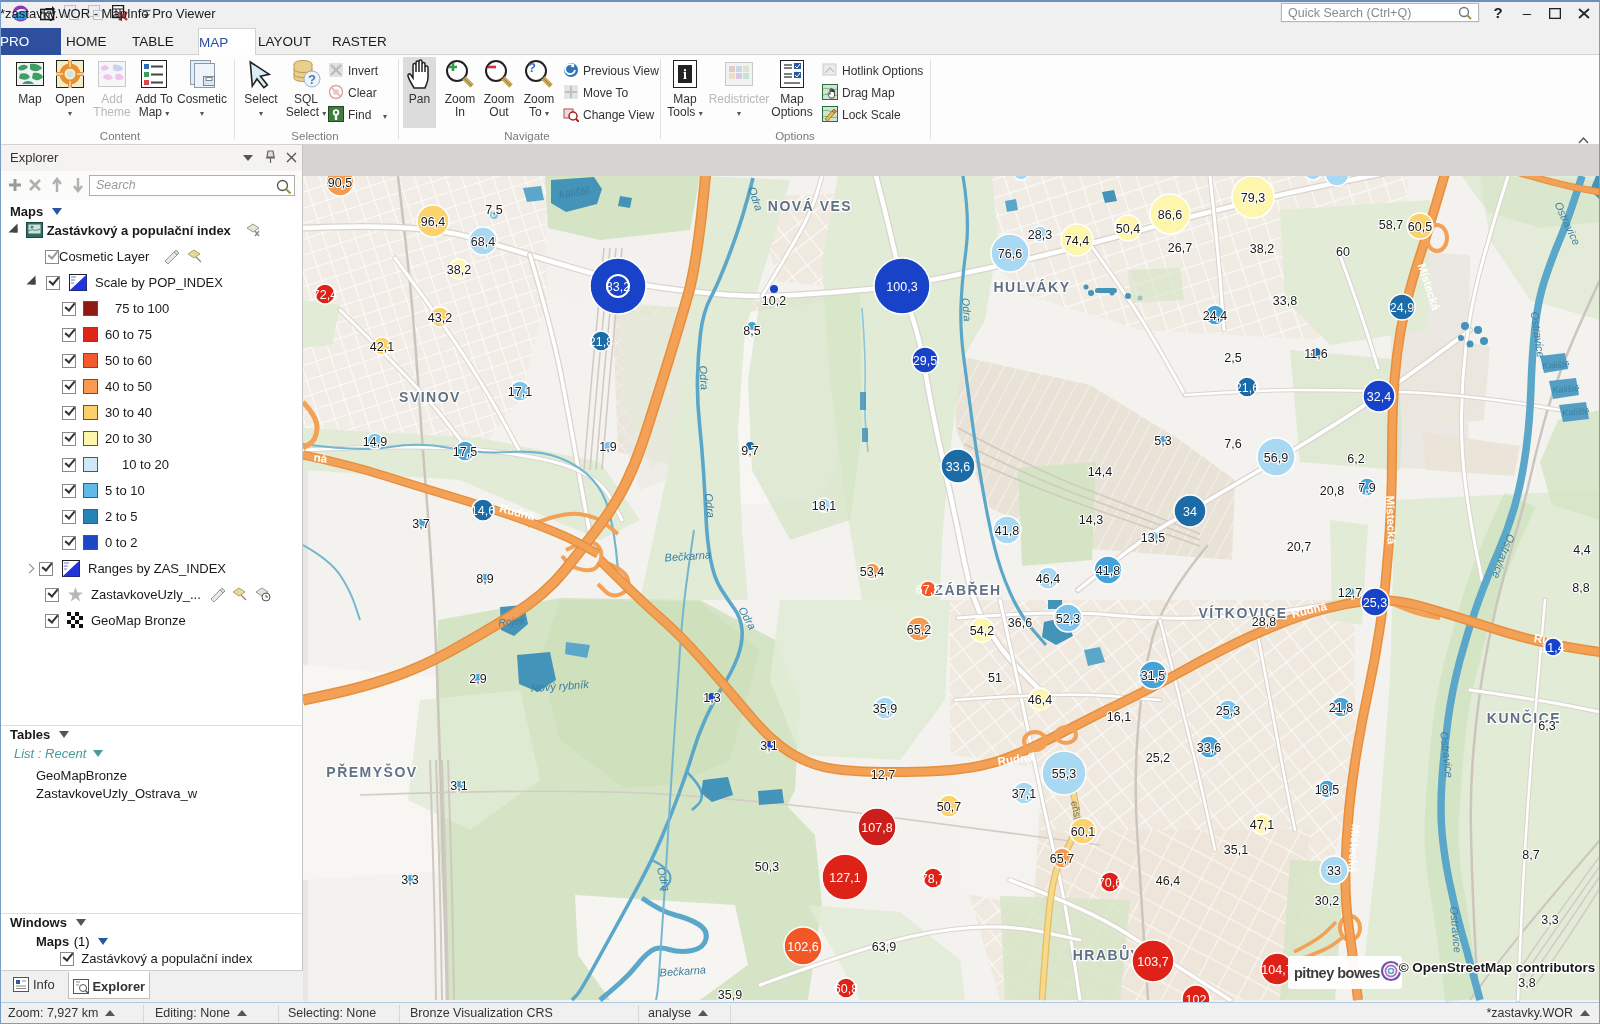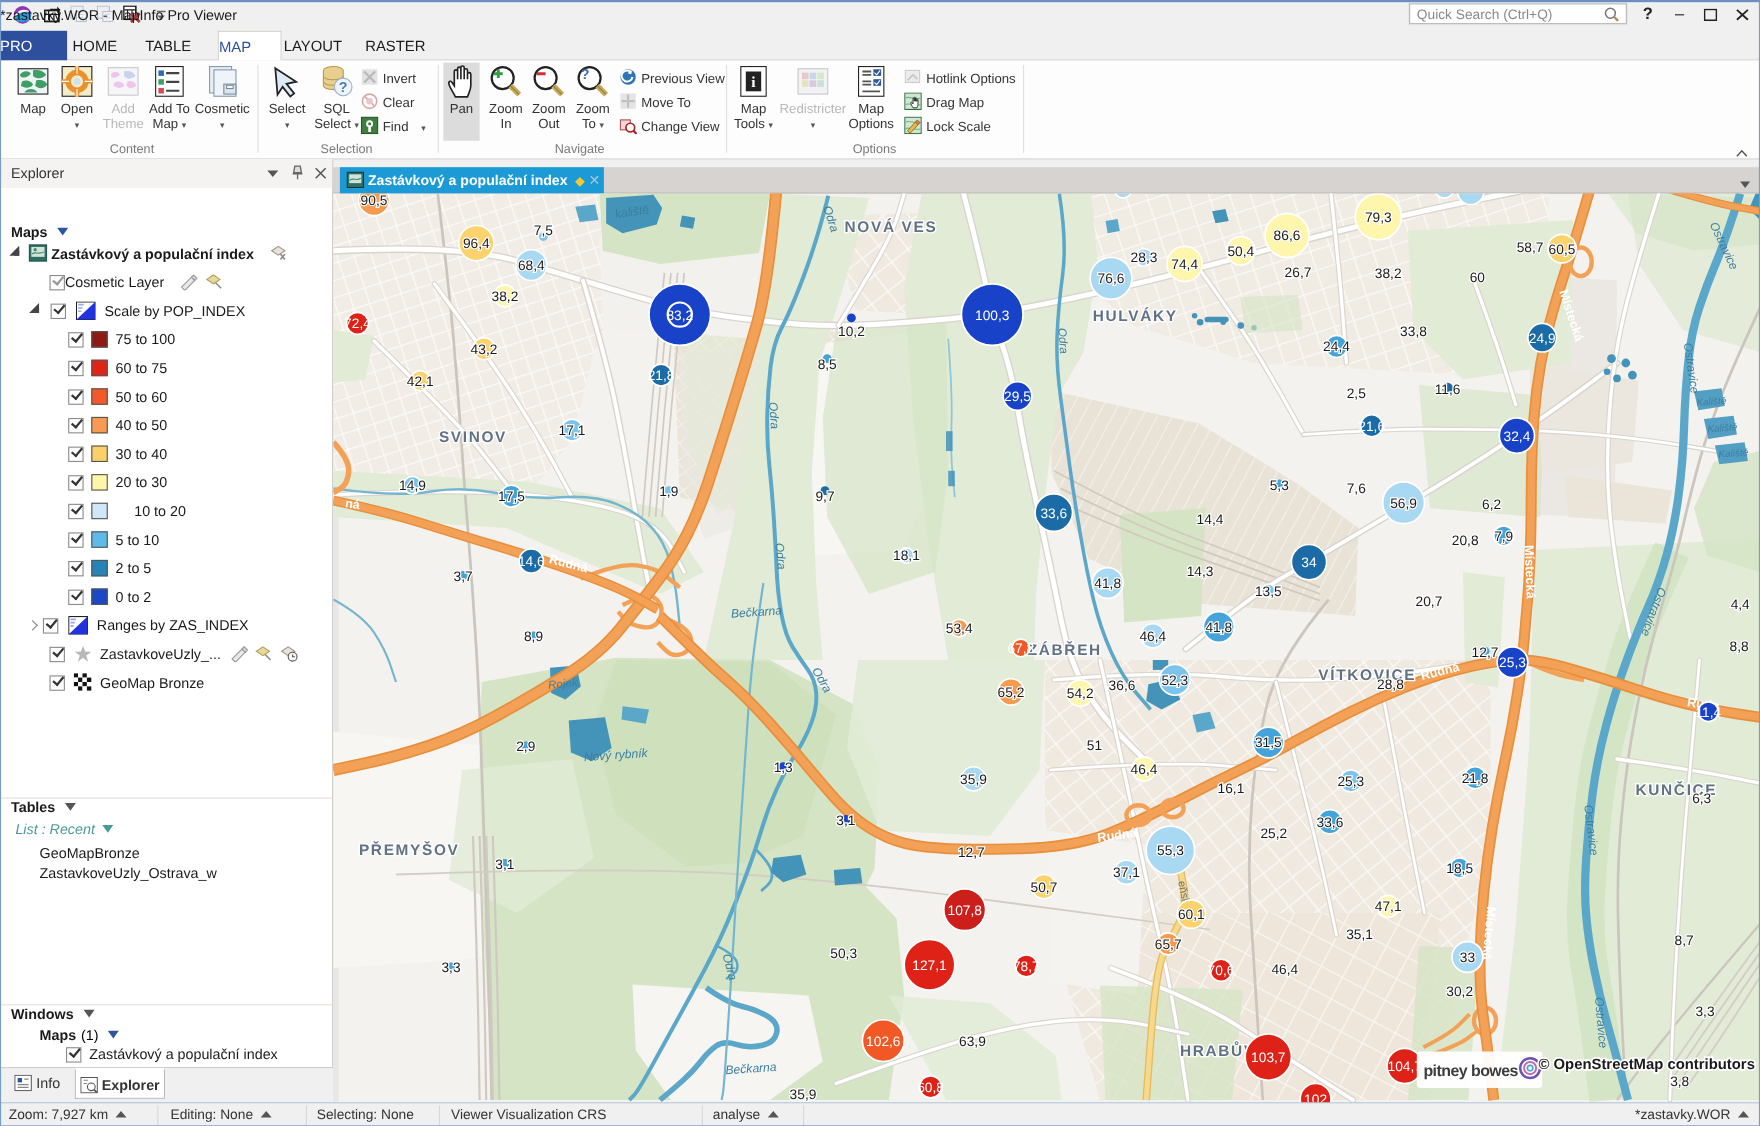--- a/index.html
+++ b/index.html
@@ -248,20 +248,39 @@
       <svg class="abs" style="left:242px;top:9px" width="12" height="8">
         <path d="M1 1 L6 7 L11 1" fill="#555"></path>
       </svg>
       <svg class="abs" style="left:264px;top:5px" width="13" height="14">
         <path d="M4 1 h5 l1 6 h-7Z M2 8 h9 M6.5 8 v5" stroke="#666" fill="#ddd" stroke-width="1.2"></path>
       </svg>
       <svg class="abs" style="left:286px;top:7px" width="11" height="11">
         <path d="M1 1 L10 10 M10 1 L1 10" stroke="#555" stroke-width="1.4"></path>
       </svg>
     </div>
+    <div id="exptools">
+      <svg class="abs" style="left:8px;top:7px" width="14" height="14">
+        <path d="M7 1v12M1 7h12" stroke="#9a9a9a" stroke-width="3"></path>
+      </svg>
+      <svg class="abs" style="left:28px;top:7px" width="14" height="14">
+        <path d="M2 2 L12 12 M12 2 L2 12" stroke="#b0b0b0" stroke-width="2.6"></path>
+      </svg>
+      <svg class="abs" style="left:50px;top:6px" width="14" height="16">
+        <path d="M7 15 V4 M3 7 L7 2 L11 7" stroke="#b0b0b0" fill="none" stroke-width="2.4"></path>
+      </svg>
+      <svg class="abs" style="left:71px;top:6px" width="14" height="16">
+        <path d="M7 1 V12 M3 9 L7 14 L11 9" stroke="#b0b0b0" fill="none" stroke-width="2.4"></path>
+      </svg>
+      <div id="expsearch">Search</div>
+      <svg class="abs" style="left:276px;top:8px" width="16" height="16">
+        <circle cx="6.5" cy="6.5" r="5" fill="none" stroke="#555" stroke-width="1.3"></circle>
+        <line x1="10" y1="10" x2="14.5" y2="14.5" stroke="#a89050" stroke-width="2.2"></line>
+      </svg>
+    </div>
     <div class="abs" style="left:10px;top:57px"><span class="sec">Maps</span>&nbsp; <span class="tri-b"></span></div>
     <div class="trow" style="left:0;top:73px"><span style="margin-left:8px" class="exp4"></span><svg style="vertical-align:-3px;margin-left:8px" width="17" height="16">
         <rect x="0.5" y="0.5" width="16" height="15" fill="#2e6e64" stroke="#1a4a42"></rect>
         <rect x="2.5" y="2.5" width="12" height="9" fill="#cfe4da"></rect>
         <path d="M3 9 C6 6 9 10 14 7" stroke="#4a8a6a" fill="none"></path>
         <circle cx="6" cy="5" r="1.5" fill="#4a8a6a"></circle>
       </svg> <b>Zastávkový a populační index</b><svg style="vertical-align:-3px;margin-left:14px" width="18" height="16">
         <path d="M2 6 l6-4 6 4-6 4Z" fill="#e8e4da" stroke="#9a968a"></path>
         <path d="M10 9 l4 5 m0-5 l-4 5" stroke="#888" stroke-width="1.4"></path>
       </svg></div>
@@ -270,21 +289,21 @@
         <path d="M11 3 l2-2 3 3-2 2Z" fill="#d8d8d8" stroke="#999"></path>
       </svg><svg style="vertical-align:-3px;margin-left:6px" width="18" height="16">
         <path d="M2 6 l6-4 6 4-6 4Z" fill="#e8d89a" stroke="#b0a060"></path>
         <path d="M10 9 l5 5" stroke="#888" stroke-width="1.3"></path>
       </svg></div>
     <div class="trow" style="left:0;top:125px"><span style="margin-left:26px" class="exp4"></span><span class="cb on" style="margin-left:10px"></span><svg style="vertical-align:-4px;margin-left:9px" width="18" height="17">
         <rect x="0.5" y="0.5" width="17" height="16" fill="#fff" stroke="#222"></rect>
         <path d="M17.5 0.5 v16 h-17Z" fill="#2233dd"></path>
         <path d="M2 3h5M2 6h4M2 9h3" stroke="#99a8e8" stroke-width="1.5"></path>
       </svg><span style="margin-left:8px">Scale by POP_INDEX</span></div>
-    <div class="trow" style="left:0;top:151px"><span class="cb on" style="margin-left:62px"></span><span class="sw" style="margin-left:7px;background:#8e1b13"></span><span style="margin-left:7px">75 to 100</span></div>
+    <div class="trow" style="left:0;top:151px"><span class="cb on" style="margin-left:62px"></span><span class="sw" style="margin-left:7px;background:#8e1b13"></span><span style="margin-left:17px">75 to 100</span></div>
     <div class="trow" style="left:0;top:177px"><span class="cb on" style="margin-left:62px"></span><span class="sw" style="margin-left:7px;background:#df2517"></span><span style="margin-left:7px">60 to 75</span></div>
     <div class="trow" style="left:0;top:203px"><span class="cb on" style="margin-left:62px"></span><span class="sw" style="margin-left:7px;background:#f15a2a"></span><span style="margin-left:7px">50 to 60</span></div>
     <div class="trow" style="left:0;top:229px"><span class="cb on" style="margin-left:62px"></span><span class="sw" style="margin-left:7px;background:#f89a52"></span><span style="margin-left:7px">40 to 50</span></div>
     <div class="trow" style="left:0;top:255px"><span class="cb on" style="margin-left:62px"></span><span class="sw" style="margin-left:7px;background:#fbd06c"></span><span style="margin-left:7px">30 to 40</span></div>
     <div class="trow" style="left:0;top:281px"><span class="cb on" style="margin-left:62px"></span><span class="sw" style="margin-left:7px;background:#fdf5a9"></span><span style="margin-left:7px">20 to 30</span></div>
     <div class="trow" style="left:0;top:307px"><span class="cb on" style="margin-left:62px"></span><span class="sw" style="margin-left:7px;background:#cfe7f7"></span><span style="margin-left:24px">10 to 20</span></div>
     <div class="trow" style="left:0;top:333px"><span class="cb on" style="margin-left:62px"></span><span class="sw" style="margin-left:7px;background:#5fbae8"></span><span style="margin-left:7px">5 to 10</span></div>
     <div class="trow" style="left:0;top:359px"><span class="cb on" style="margin-left:62px"></span><span class="sw" style="margin-left:7px;background:#2583b7"></span><span style="margin-left:7px">2 to 5</span></div>
     <div class="trow" style="left:0;top:385px"><span class="cb on" style="margin-left:62px"></span><span class="sw" style="margin-left:7px;background:#1b49c6"></span><span style="margin-left:7px">0 to 2</span></div>
     <div class="trow" style="left:0;top:411px"><span style="margin-left:26px" class="exp4b"></span><span class="cb on" style="margin-left:6px"></span><svg style="vertical-align:-4px;margin-left:9px" width="18" height="17">
@@ -343,40 +362,30 @@
           <path d="M3 3h4M3 6h3" stroke="#888"></path>
           <circle cx="10" cy="9" r="3.5" fill="none" stroke="#555"></circle>
           <path d="M12.5 11.5 L15 14" stroke="#555" stroke-width="1.5"></path>
         </svg> Explorer</div>
     </div>
   </div>
 <div id="statusbar">
     <div class="stitem" style="left:8px">Zoom: 7,927 km &nbsp;<span class="upt"></span></div>
     <div class="stitem" style="left:155px">Editing: None &nbsp;<span class="upt"></span></div>
     <div class="stitem" style="left:288px">Selecting: None</div>
-    <div class="stitem" style="left:410px">Viewer Visualization CRS</div>
+    <div class="stitem" style="left:410px">Bronze Visualization CRS</div>
     <div class="stitem" style="left:648px">analyse &nbsp;<span class="upt"></span></div>
     <div class="ssep" style="left:143px"></div>
     <div class="ssep" style="left:278px"></div>
     <div class="ssep" style="left:399px"></div>
     <div class="ssep" style="left:638px"></div>
     <div class="ssep" style="left:730px"></div>
     <div class="stitem" style="right:10px">*zastavky.WOR &nbsp;<span class="upt"></span></div>
   </div>
 <div id="maparea">
-    <div id="maptabs">
-      <div id="mtab"><svg style="vertical-align:-3px;margin-left:6px" width="16" height="15">
-          <rect x="0.5" y="0.5" width="15" height="14" fill="#2e6e64" stroke="#14342e"></rect>
-          <rect x="2.5" y="2.5" width="11" height="8" fill="#cfe4da"></rect>
-          <path d="M3 8 C6 5 9 9 13 6" stroke="#4a8a6a" fill="none"></path>
-        </svg> Zastávkový a populační index &nbsp;<span style="color:#f5c832;font-size:11px">◆</span> <span style="color:#a8c8d8;font-weight:400">✕</span></div>
-      <svg style="position:absolute;right:8px;top:12px" width="11" height="8">
-        <path d="M1 1 L5.5 7 L10 1" fill="#555"></path>
-      </svg>
-    </div>
     <svg id="mapsvg" width="1297" height="826" viewBox="0 0 1297 826" font-family="Liberation Sans, sans-serif">
       <rect width="1297" height="826" fill="#f4f2ee"></rect>
       <rect x="0" y="0" width="5" height="826" fill="#e9e7e5"></rect>
       <defs>
 <pattern id="g0" width="15" height="15" patternUnits="userSpaceOnUse" patternTransform="rotate(-18)">
           <rect width="15" height="15" fill="#f1ece5"></rect>
           <path d="M0 0H15M0 0V15" stroke="#fcfbf9" stroke-width="2.2"></path>
         </pattern>
 <pattern id="g1" width="19" height="19" patternUnits="userSpaceOnUse" patternTransform="rotate(-38)">
           <rect width="19" height="19" fill="#efe9e0"></rect>

